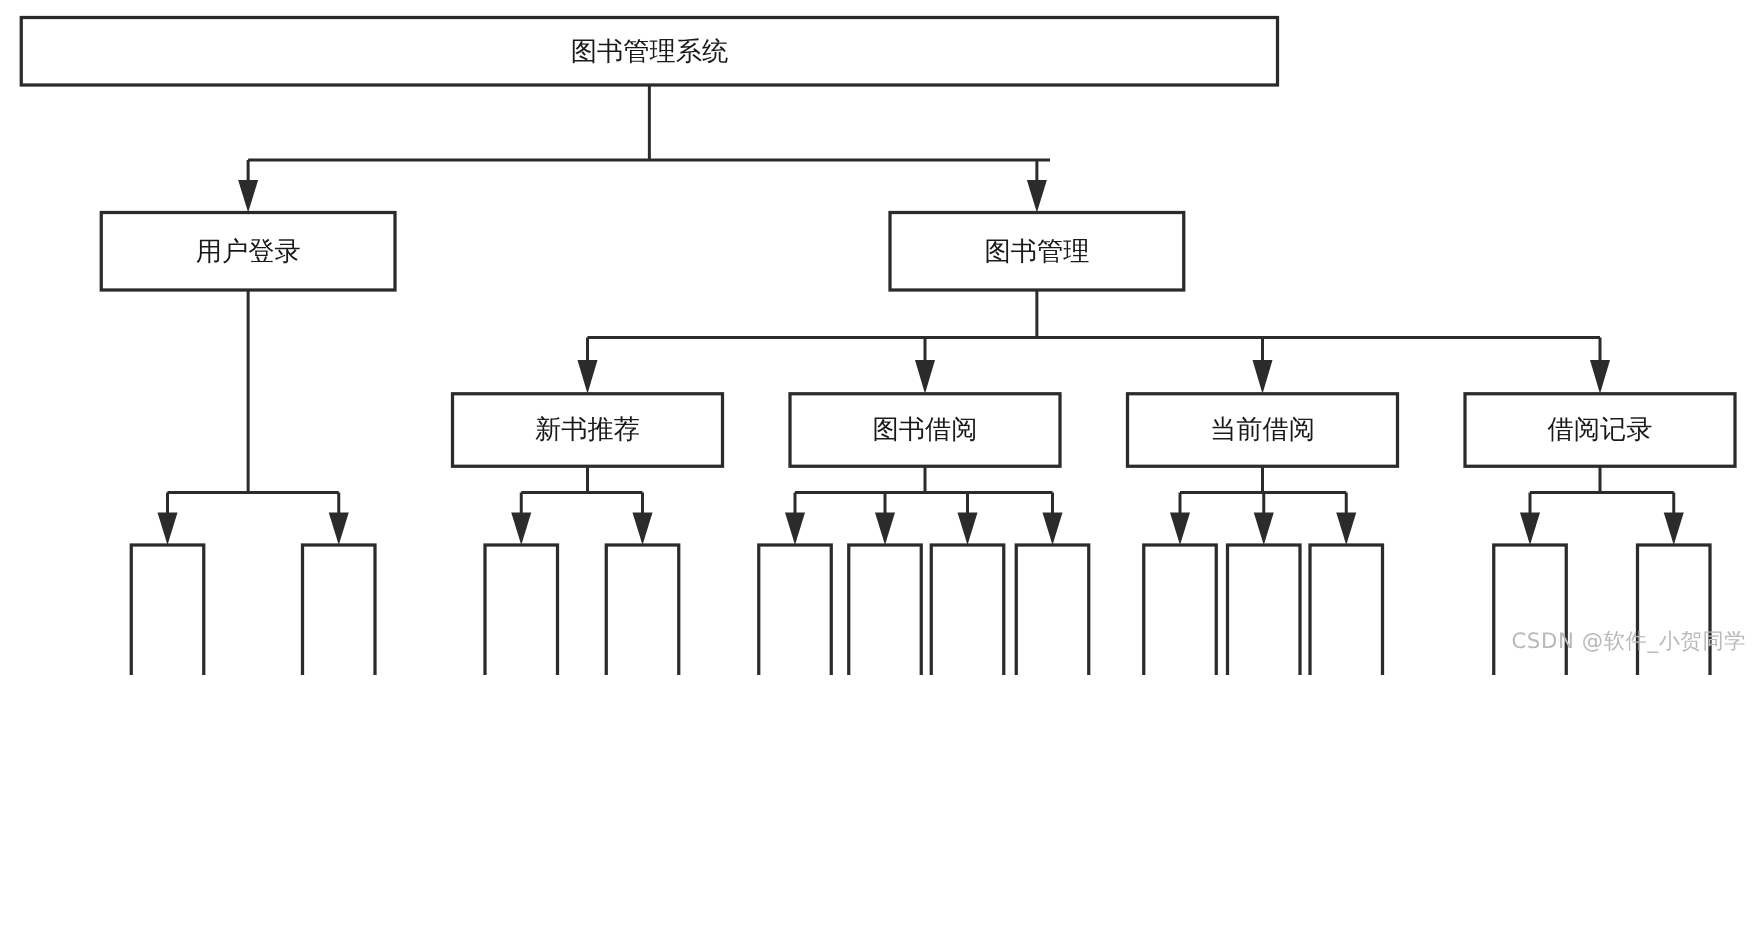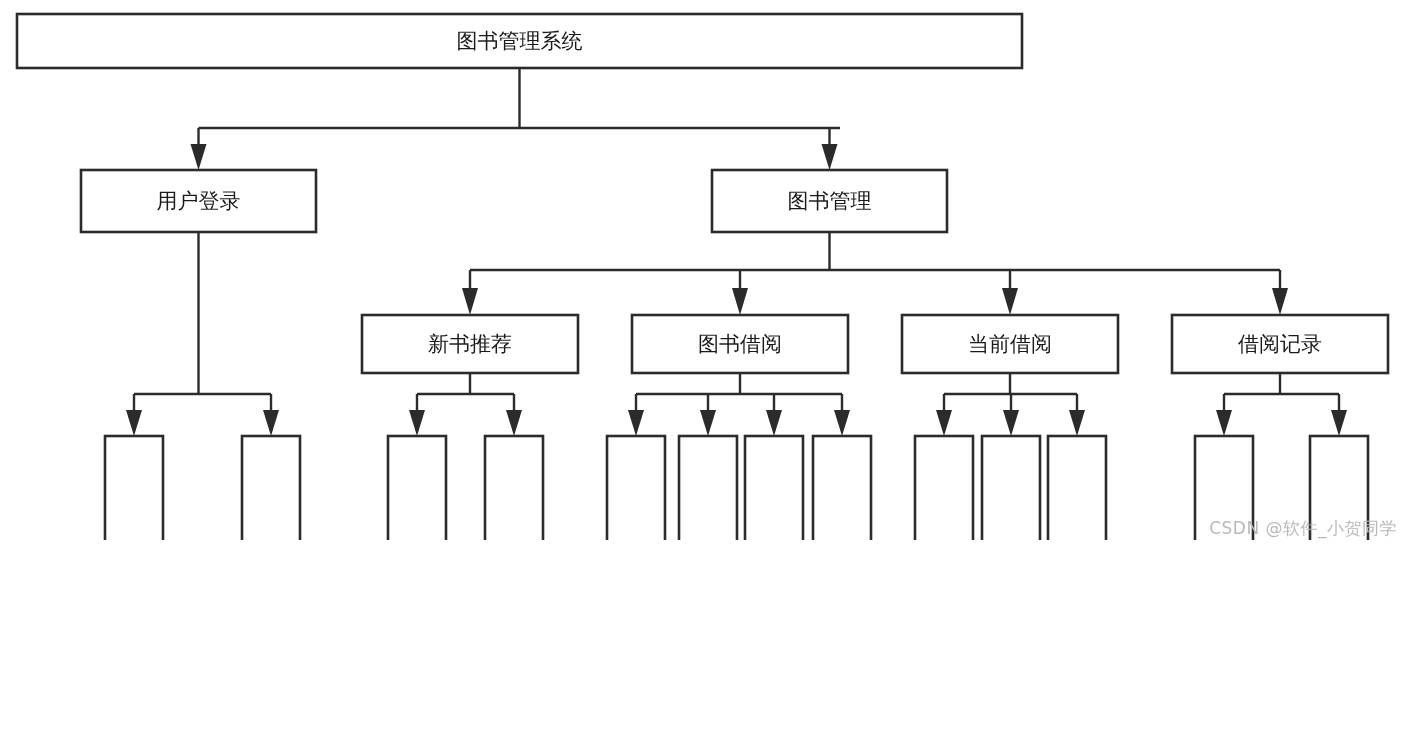--- a/index.html
+++ b/index.html
@@ -58,21 +58,21 @@
     font-size: 21px;
     line-height: 1.06;
     color: #1a1a1a;
     letter-spacing: 1px;
     white-space: nowrap;
     pointer-events: none;
   }
   .watermark {
     position: absolute;
     right: 8px;
-    bottom: 0;
+    bottom: 16px;
     font-family: "DejaVu Sans", "Liberation Sans", sans-serif;
     font-size: 17px;
     color: #b9b9b9;
     letter-spacing: 0.5px;
     white-space: nowrap;
   }
 </style>
 </head>
 <body>
 

